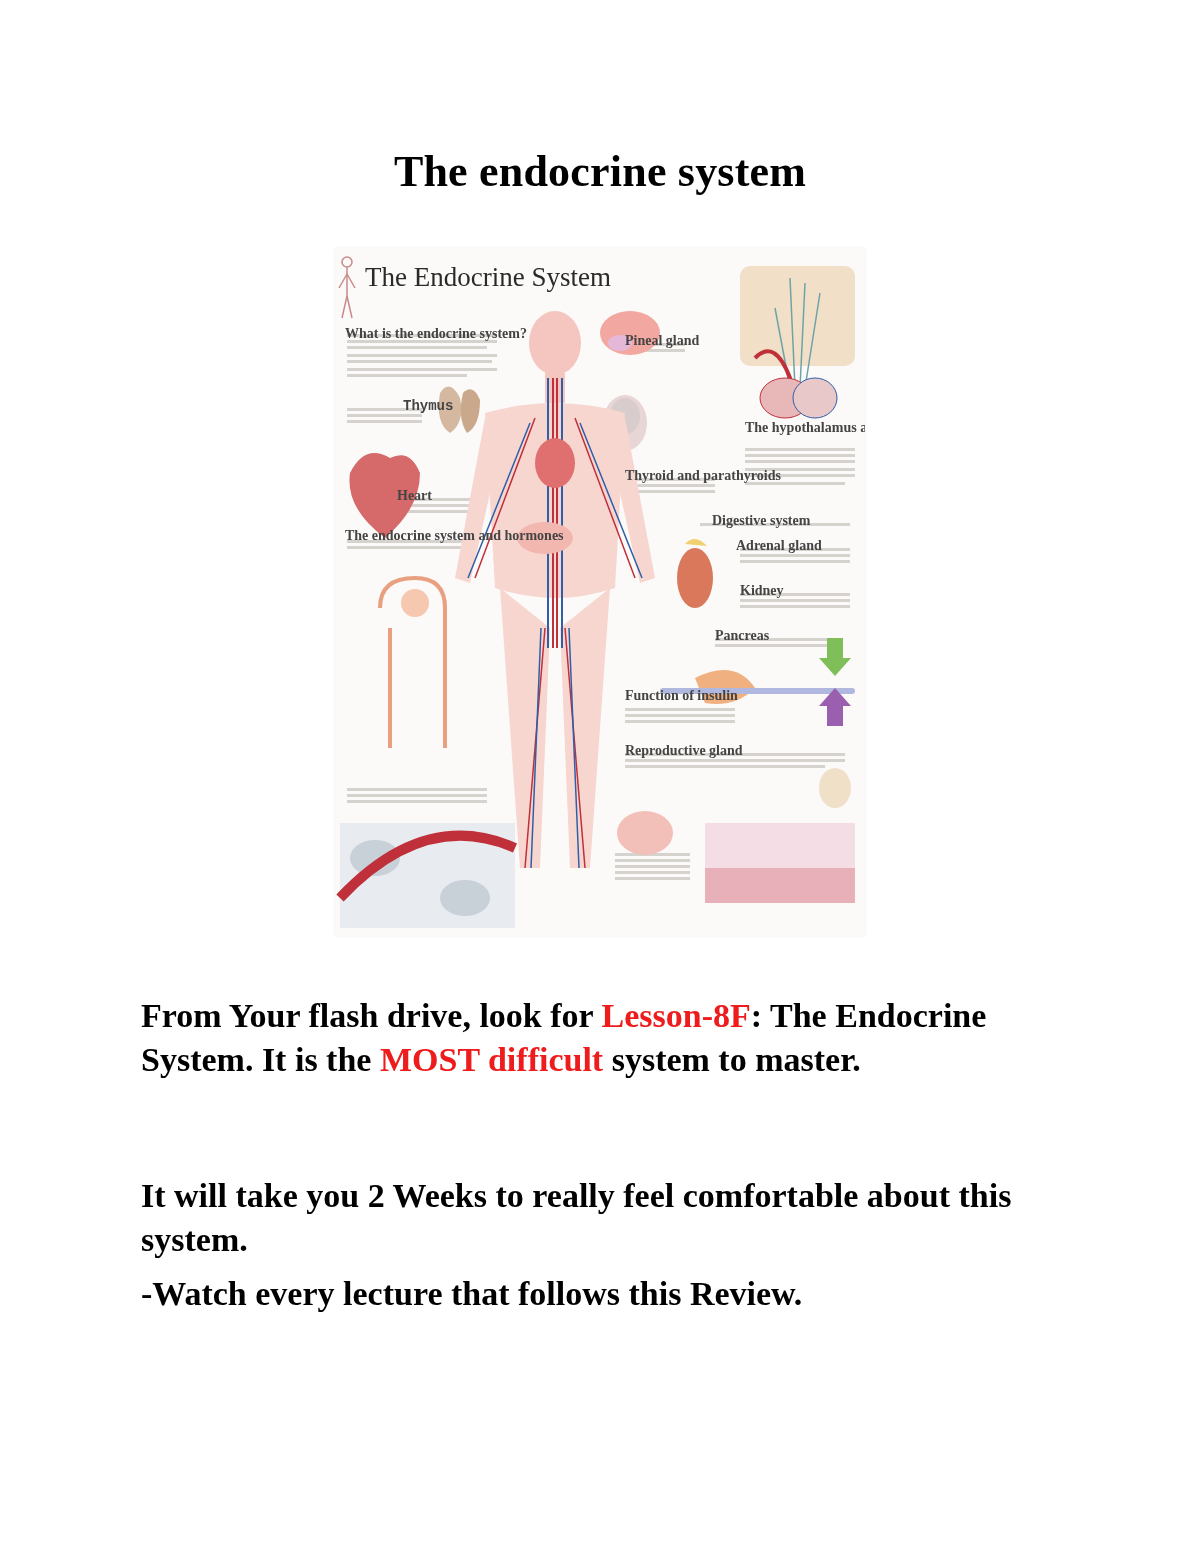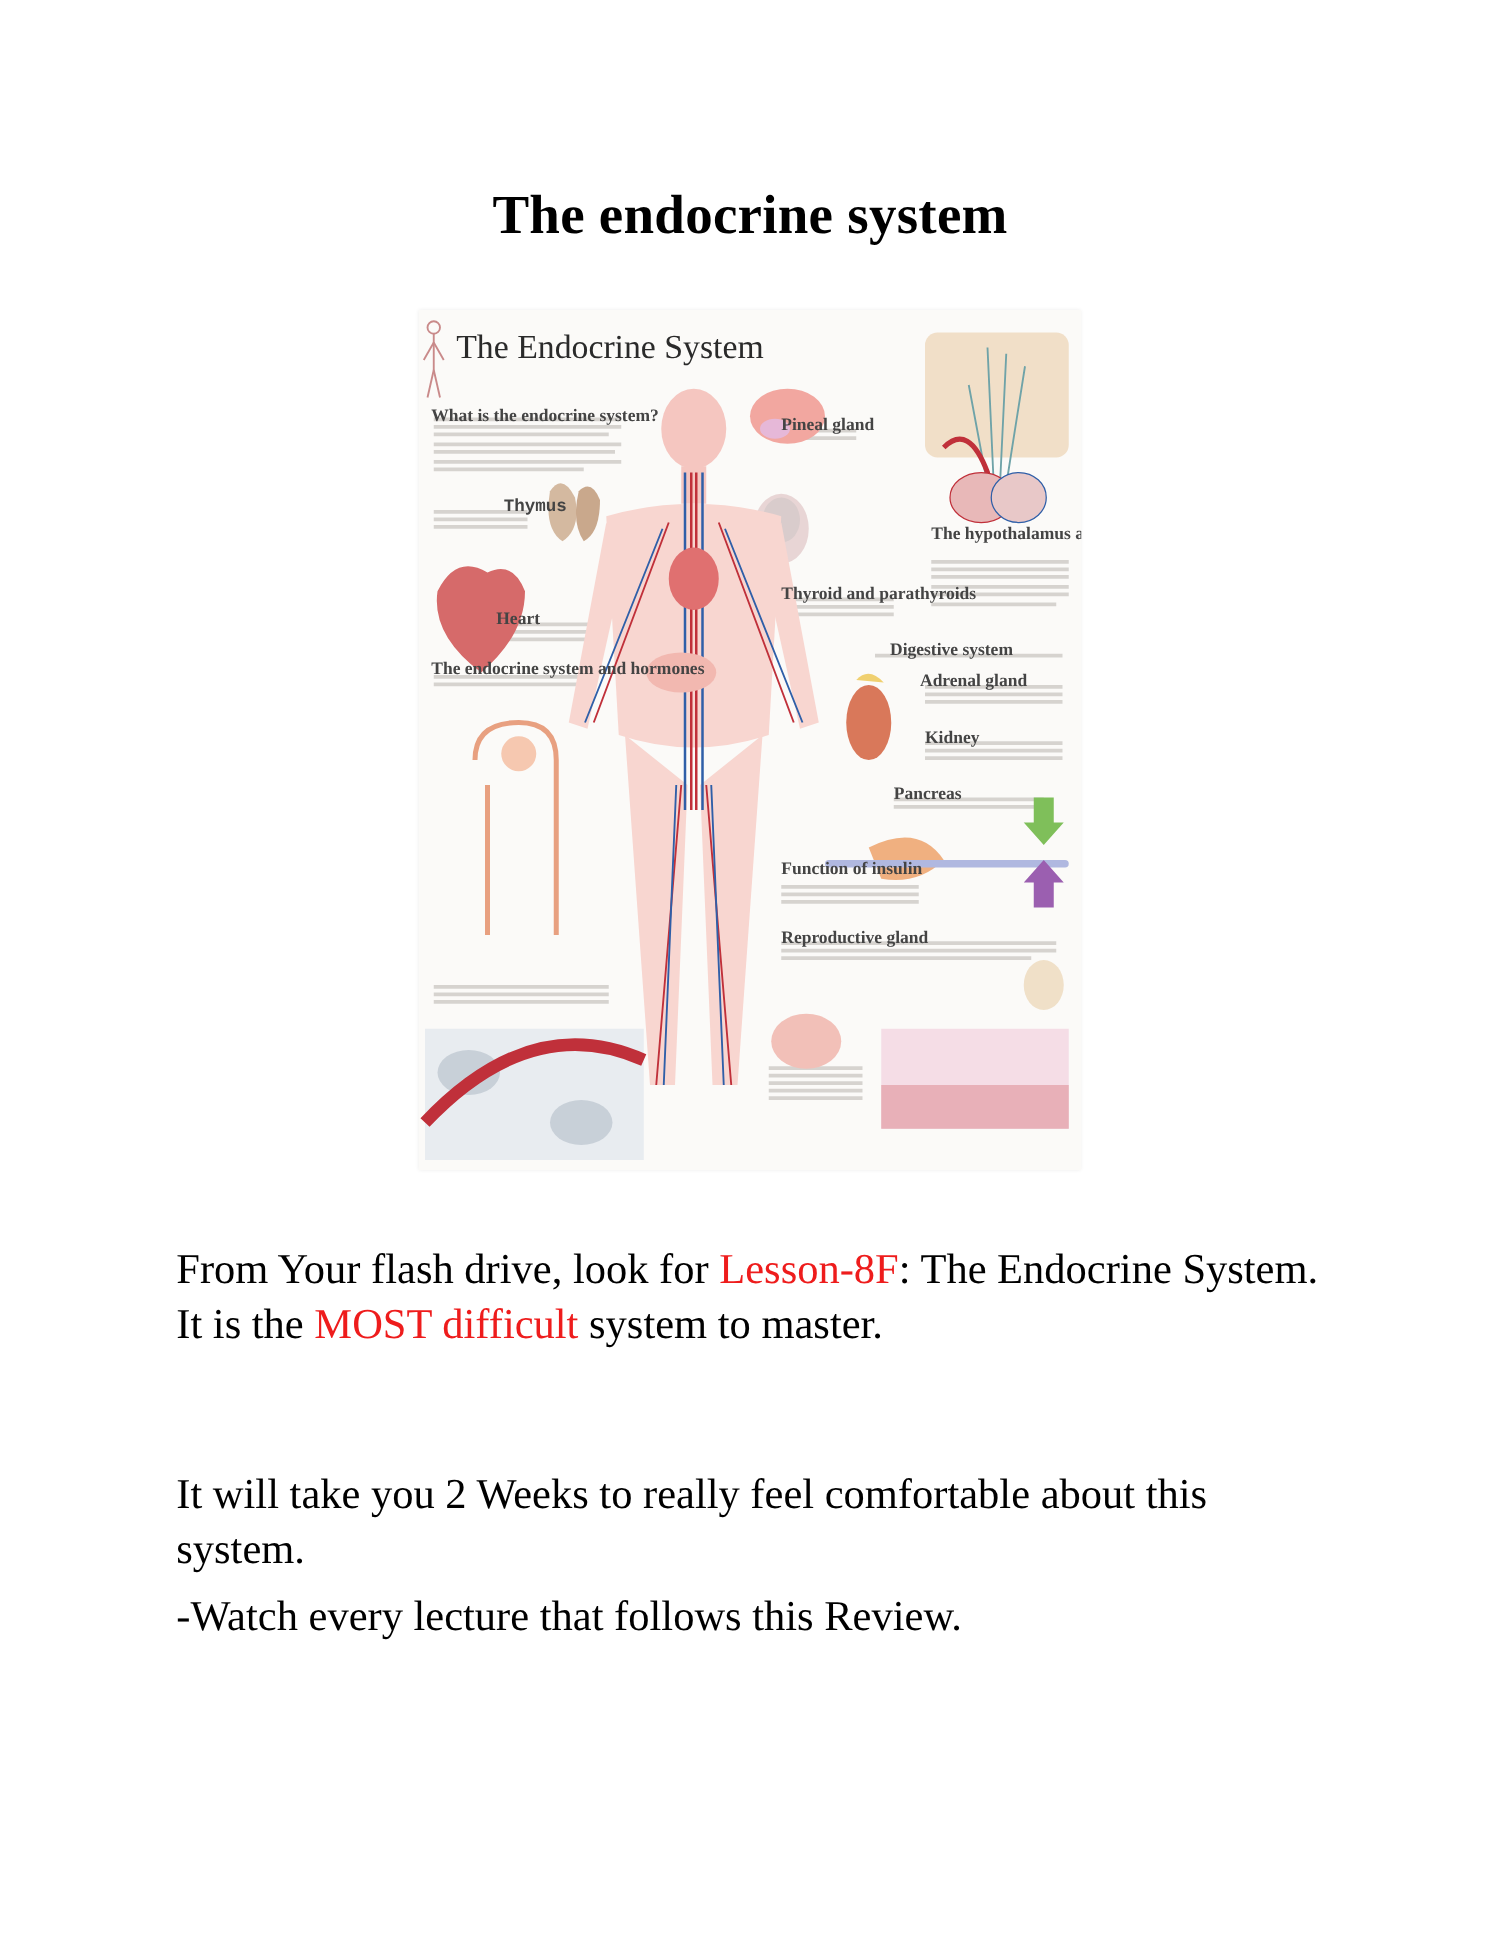--- a/index.html
+++ b/index.html
@@ -7,21 +7,21 @@
          font-family: "Liberation Serif", "DejaVu Serif", serif; color: #000; }
   .title { position: absolute; top: 146px; left: 0; width: 1200px; text-align: center;
            font-size: 44px; font-weight: bold; letter-spacing: 0.2px; }
   .poster { position: absolute; left: 335px; top: 248px; width: 530px; height: 688px;
             background: #fbfaf8; box-shadow: 0 0 3px rgba(0,0,0,0.08); overflow: hidden; }
   .poster-title { position: absolute; left: 30px; top: 14px; font-size: 27px; color: #2a2a2a;
                   font-family: "Liberation Serif", serif; }
   .poster-body { position: absolute; left: 0; top: 0; width: 530px; height: 688px; }
   .plabel { position: absolute; font-size: 14px; font-weight: bold; color: #444;
             font-family: "Liberation Serif", serif; white-space: nowrap; }
-  .body-text { position: absolute; left: 141px; width: 930px; font-size: 34px; font-weight: normal;
+  .body-text { position: absolute; left: 141px; width: 930px; font-size: 34px; font-weight: bold;
                line-height: 44px; }
   .red { color: #ee1c1c; }
   .p1 { top: 994px; }
   .p2 { top: 1174px; }
   .p3 { top: 1272px; }
 </style>
 </head>
 <body>
 
 <div>

